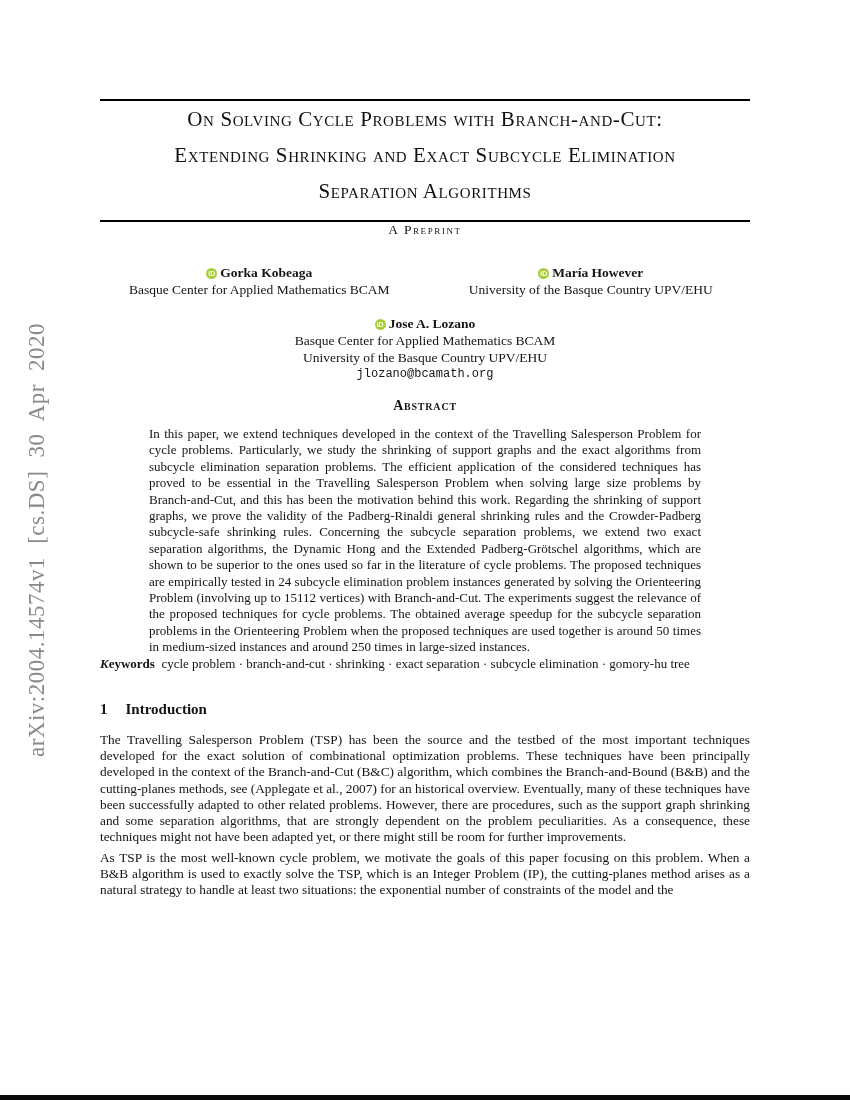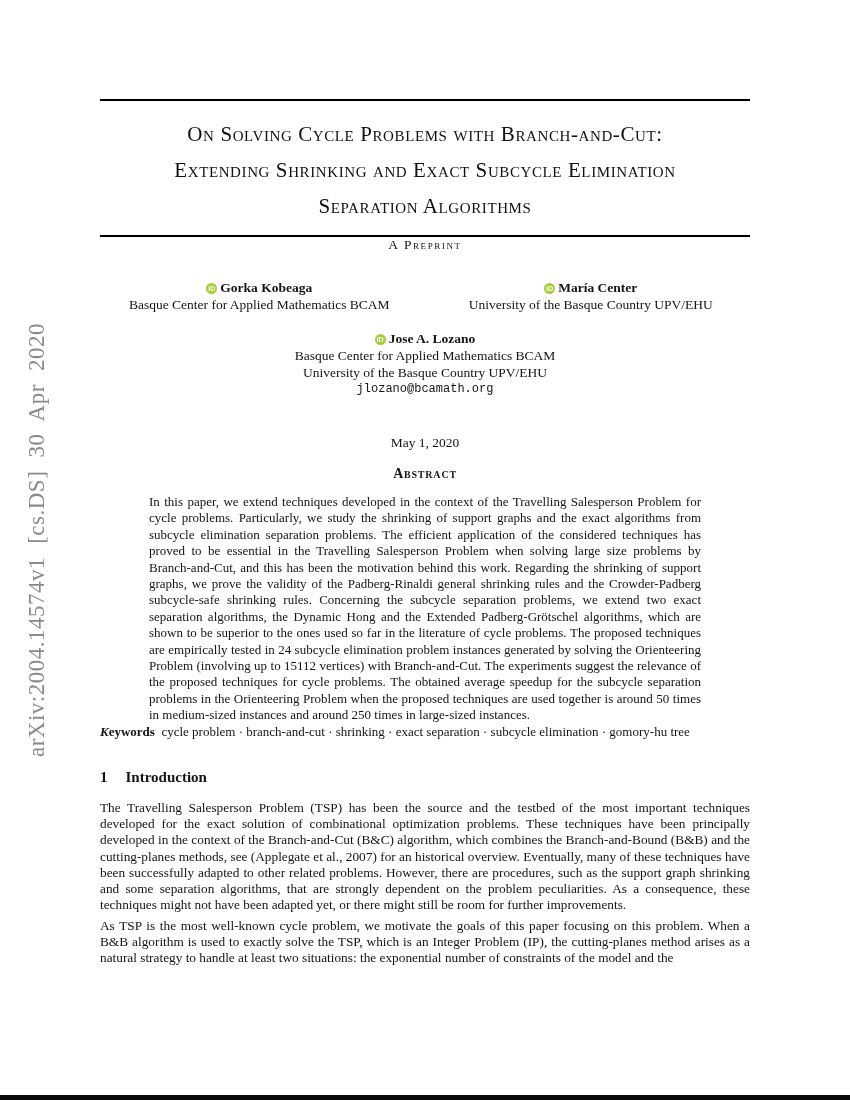--- a/index.html
+++ b/index.html
@@ -32,21 +32,20 @@
     left: 100px;
     top: 0;
     width: 650px;
   }
 
   .rule { border: none; border-top: 2px solid #000; width: 100%; }
   .rule-top { margin-top: 99px; }
   .rule-mid { margin-top: 11px; }
 
   .title {
-    margin-top: 15px;
     text-align: center;
     font-variant: small-caps;
     font-weight: normal;
     font-size: 21px;
     line-height: 36px;
     letter-spacing: 0.6px;
     color: #111;
   }
 
   .preprint {
@@ -151,36 +150,35 @@
 
     <div class="authors-row">
       <div class="author">
         <div class="author-name">
           <span class="orcid-icon" style="background:#A6CE39">iD</span><span>Gorka Kobeaga</span>
         </div>
         <div>Basque Center for Applied Mathematics BCAM</div>
       </div>
       <div class="author">
         <div class="author-name">
-          <span class="orcid-icon" style="background:#A6CE39">iD</span><span>María Center</span>
+          <span class="orcid-icon" style="background:#A6CE39">iD</span><span>María However</span>
         </div>
         <div>University of the Basque Country UPV/EHU</div>
       </div>
     </div>
 
     <div class="author author-center">
       <div class="author-name">
         <span class="orcid-icon" style="background:#A6CE39">iD</span><span>Jose A. Lozano</span>
       </div>
       <div>Basque Center for Applied Mathematics BCAM</div>
       <div>University of the Basque Country UPV/EHU</div>
       <div class="email">jlozano@bcamath.org</div>
     </div>
 
-    <div class="date-line">May 1, 2020</div>
 
     <div class="abstract-heading">Abstract</div>
 
     <div class="abstract-body">In this paper, we extend techniques developed in the context of the Travelling Salesperson Problem for cycle problems. Particularly, we study the shrinking of support graphs and the exact algorithms from subcycle elimination separation problems. The efficient application of the considered techniques has proved to be essential in the Travelling Salesperson Problem when solving large size problems by Branch-and-Cut, and this has been the motivation behind this work. Regarding the shrinking of support graphs, we prove the validity of the Padberg-Rinaldi general shrinking rules and the Crowder-Padberg subcycle-safe shrinking rules. Concerning the subcycle separation problems, we extend two exact separation algorithms, the Dynamic Hong and the Extended Padberg-Grötschel algorithms, which are shown to be superior to the ones used so far in the literature of cycle problems. The proposed techniques are empirically tested in 24 subcycle elimination problem instances generated by solving the Orienteering Problem (involving up to 15112 vertices) with Branch-and-Cut. The experiments suggest the relevance of the proposed techniques for cycle problems. The obtained average speedup for the subcycle separation problems in the Orienteering Problem when the proposed techniques are used together is around 50 times in medium-sized instances and around 250 times in large-sized instances.</div>
 
     <div class="keywords-line">
       <span class="keywords-label"><span>K</span><span class="rest">eywords</span></span>&nbsp;
       <span>cycle problem · branch-and-cut · shrinking · exact separation · subcycle elimination · gomory-hu tree</span>
     </div>
 

